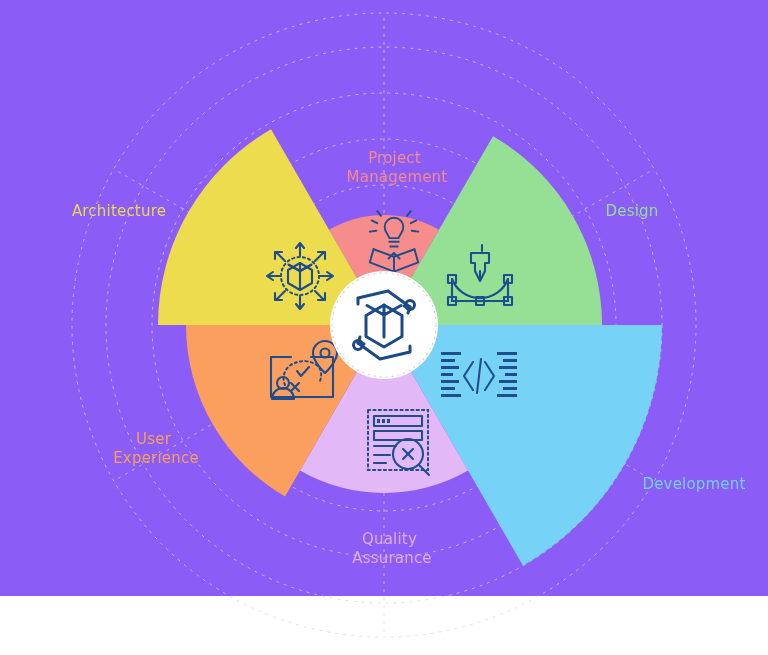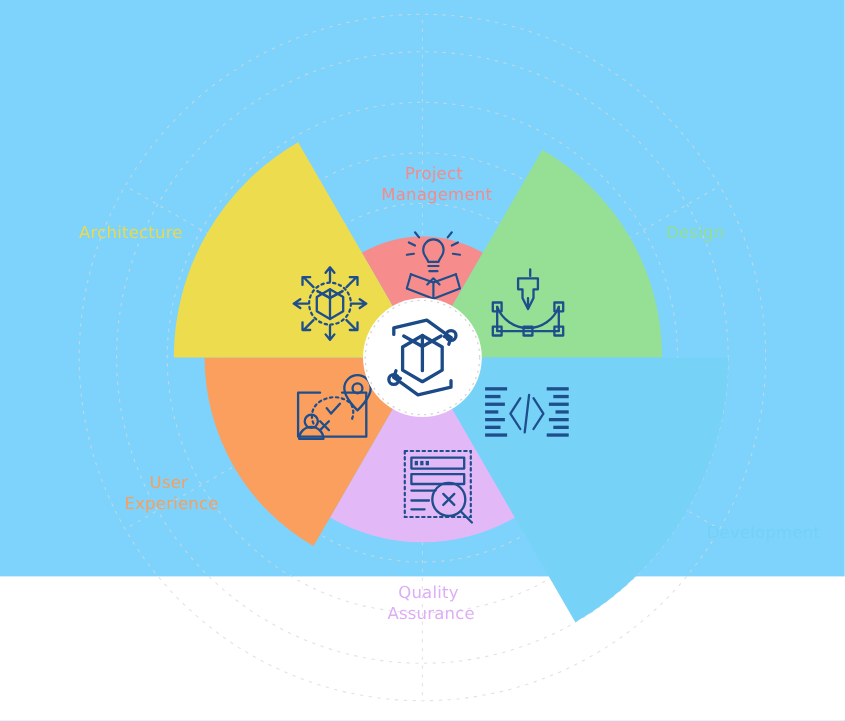--- a/index.html
+++ b/index.html
@@ -9,22 +9,22 @@
   }
   body {
     width: 768px;
     height: 655px;
     overflow: hidden;
     font-family: "DejaVu Sans", sans-serif;
   }
   #stage {
     position: relative;
     width: 768px;
-    height: 524px;
-    background: #7dd3fc;
+    height: 596px;
+    background: #8b5cf6;
   }
   svg.diagram {
     position: absolute;
     left: 0;
     top: 0;
     width: 768px;
     height: 655px;
     display: block;
   }
   .seg-label {

